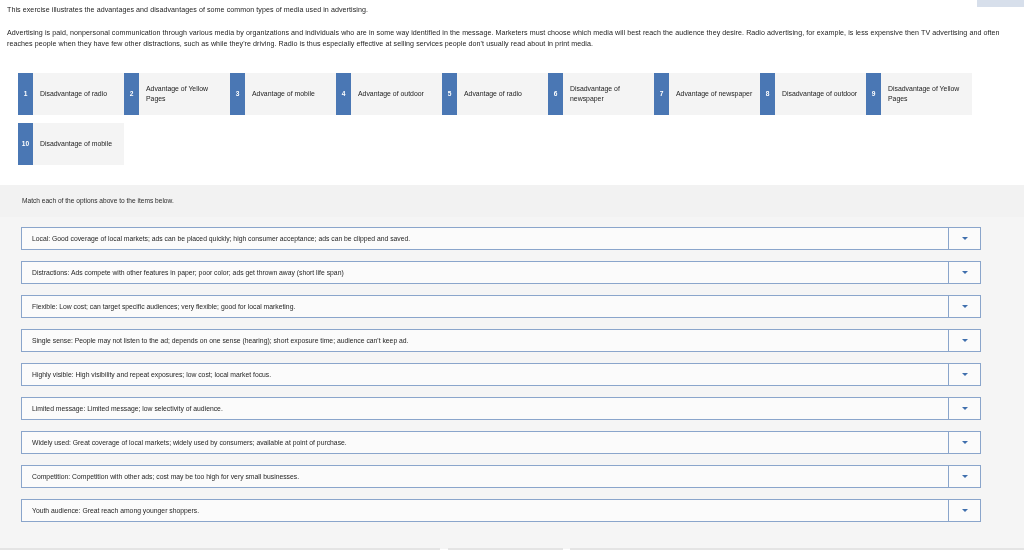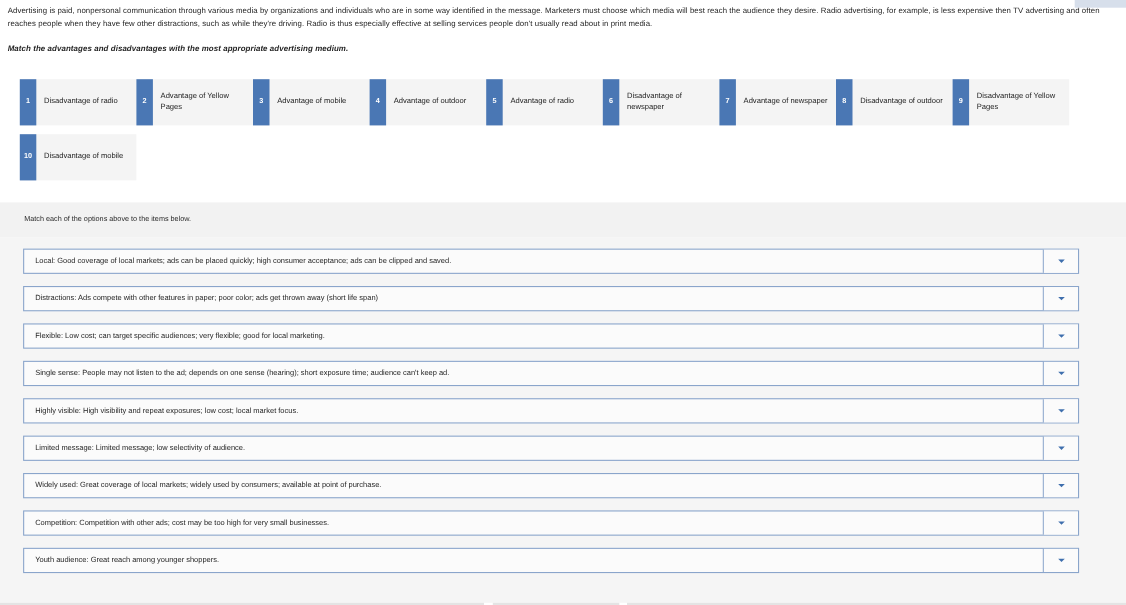--- a/index.html
+++ b/index.html
@@ -165,22 +165,22 @@
   .be1 { left: 0; width: 440px; }
   .be2 { left: 448px; width: 115px; }
   .be3 { left: 570px; width: 454px; }
 </style>
 </head>
 <body>
 
 <div class="corner-nub"></div>
 
 <section class="intro">
+  <p class="lead">This exercise illustrates the advantages and disadvantages of some common types of media used in advertising.</p>
   <p class="body">Advertising is paid, nonpersonal communication through various media by organizations and individuals who are in some way identified in the message. Marketers must choose which media will best reach the audience they desire. Radio advertising, for example, is less expensive then TV advertising and often reaches people when they have few other distractions, such as while they're driving. Radio is thus especially effective at selling services people don't usually read about in print media.</p>
-  <p class="instruction">Match the advantages and disadvantages with the most appropriate advertising medium.</p>
 </section>
 
 <section class="chips">
   <div class="chip">
     <div class="chip-num">1</div>
     <div class="chip-label">Disadvantage of radio</div>
   </div>
   <div class="chip">
     <div class="chip-num">2</div>
     <div class="chip-label">Advantage of Yellow Pages</div>

